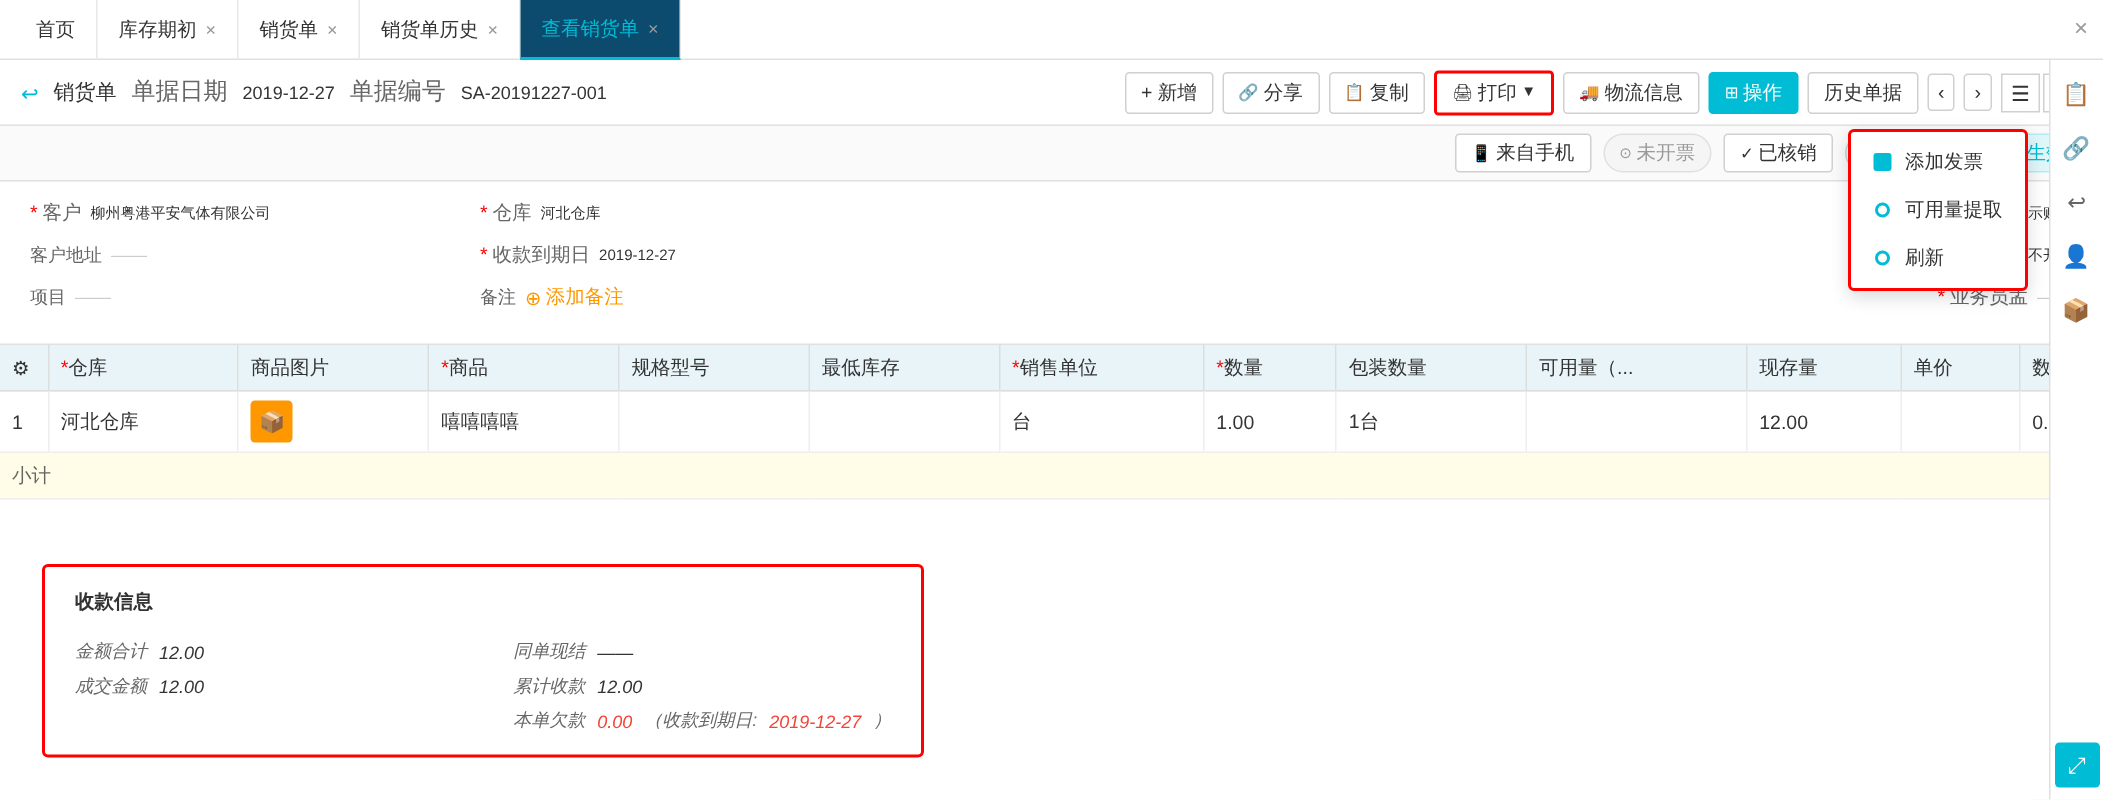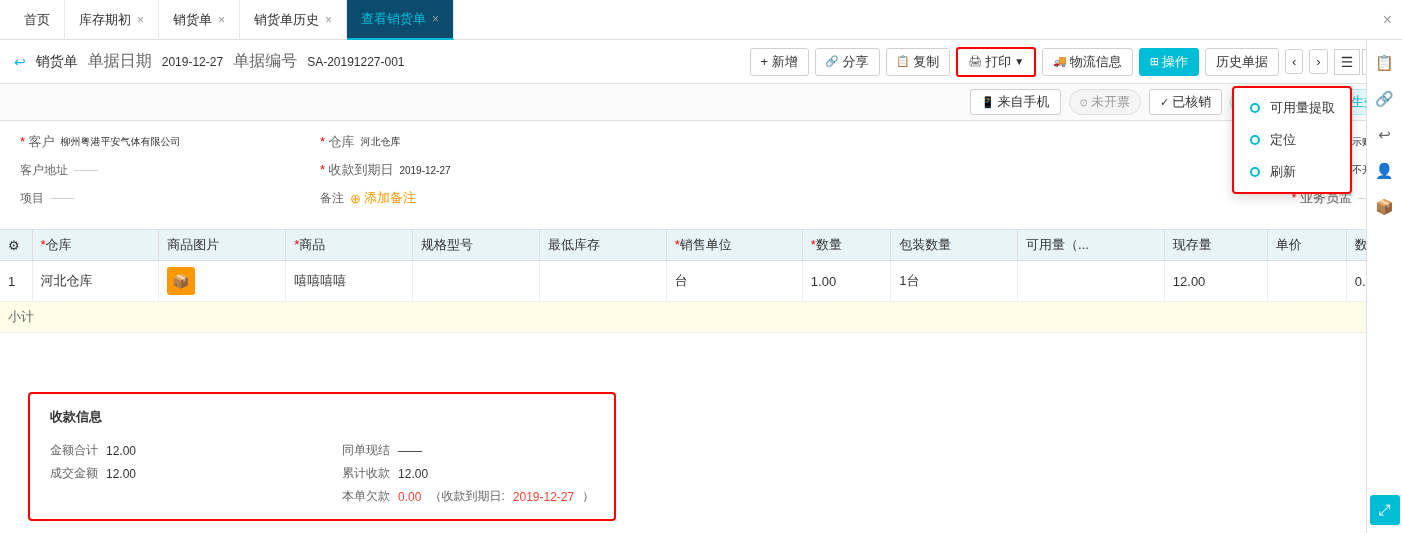--- a/index.html
+++ b/index.html
@@ -87,21 +87,21 @@
     .subtotal-row td { background: #fffde7; color: #666; }
     .product-img { width: 28px; height: 28px; background: #ff9800; border-radius: 3px; display: flex; align-items: center; justify-content: center; }
 
     
     .bottom-info {
       padding: 14px 20px; border: 2px solid red; margin: 10px 14px;
       background: #fff; border-radius: 4px; display: inline-flex; flex-direction: column; gap: 10px;
       min-width: 520px;
     }
     .bottom-title { font-weight: bold; font-size: 13px; color: #333; margin-bottom: 6px; }
-    .info-grid { display: grid; grid-template-columns: 1fr 1fr; gap: 6px 40px; }
+    .info-grid { display: grid; grid-template-columns: 1fr 1fr; gap: 6px 40px; font-style: italic; }
     .info-row { display: flex; align-items: center; gap: 8px; }
     .info-label { color: #666; font-size: 12px; white-space: nowrap; }
     .info-value { color: #333; font-size: 12px; }
     .info-value.red { color: #f44336; }
 
     
     .right-sidebar {
       position: absolute; right: 0; top: 40px; bottom: 0;
       width: 36px; background: #fff; border-left: 1px solid #e0e0e0;
       display: flex; flex-direction: column; align-items: center; padding: 8px 0; gap: 6px;
@@ -312,21 +312,21 @@
           <td></td>
           <td>0.</td>
         </tr>
         <tr class="subtotal-row">
           <td colspan="13">小计</td>
         </tr>
       </tbody>
     </table>
   </div>
 
-  <div style="padding:6px 14px 2px; display:flex;">
+  <div style="padding:6px 14px 18px; display:flex;">
     <div class="bottom-info">
       <div class="bottom-title">收款信息</div>
       <div class="info-grid">
         <div class="info-row">
           <span class="info-label">金额合计</span>
           <span class="info-value">12.00</span>
         </div>
         <div class="info-row">
           <span class="info-label">同单现结</span>
           <span class="info-value">——</span>
@@ -359,29 +359,29 @@
   <div class="sidebar-icon">↩</div>
   <div class="sidebar-icon">👤</div>
   <div class="sidebar-icon">📦</div>
   <div style="flex:1;"></div>
   <div class="sidebar-icon active" style="background:#00bcd4;color:#fff;">⤢</div>
 </div>
 
 <div class="dropdown-menu">
   <div class="dropdown-item">
     <div class="dropdown-icon">
-      <div class="icon-circle-outline"></div>
-    </div>
-    <span>可用量提取</span>
+      <div class="icon-square"></div>
+    </div>
+    <span>添加发票</span>
   </div>
   <div class="dropdown-item">
     <div class="dropdown-icon">
       <div class="icon-circle-outline"></div>
     </div>
-    <span>定位</span>
+    <span>可用量提取</span>
   </div>
   <div class="dropdown-item">
     <div class="dropdown-icon">
       <div class="icon-circle-outline"></div>
     </div>
     <span>刷新</span>
   </div>
 </div>
 
 </body></html>

